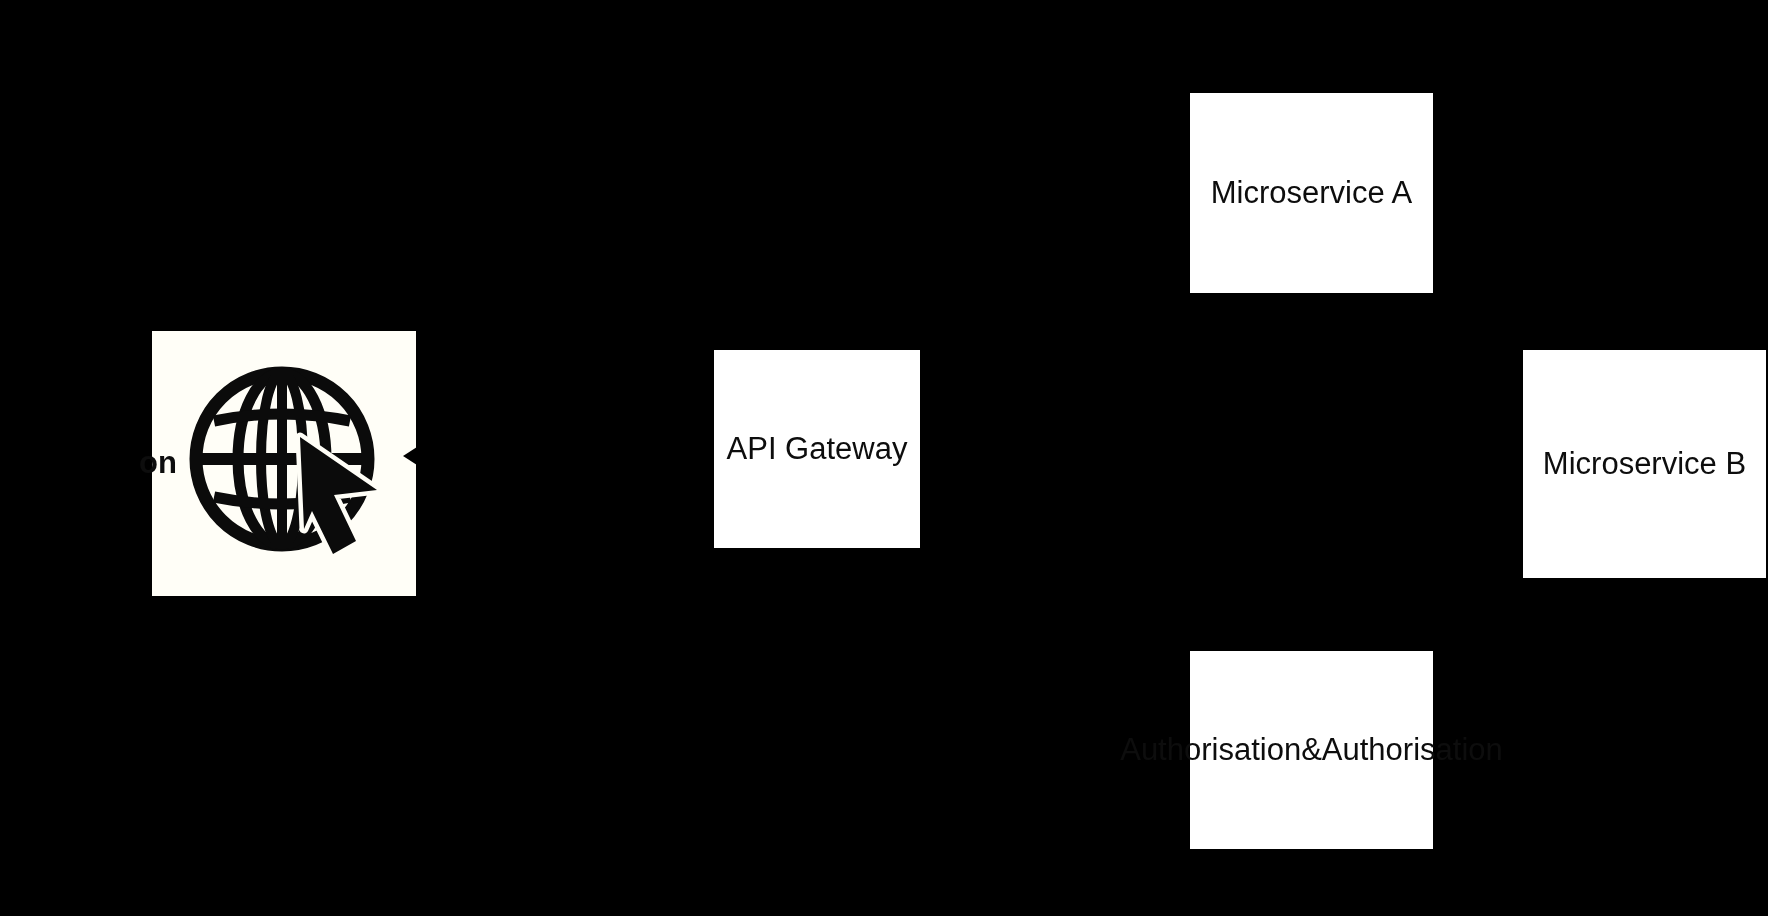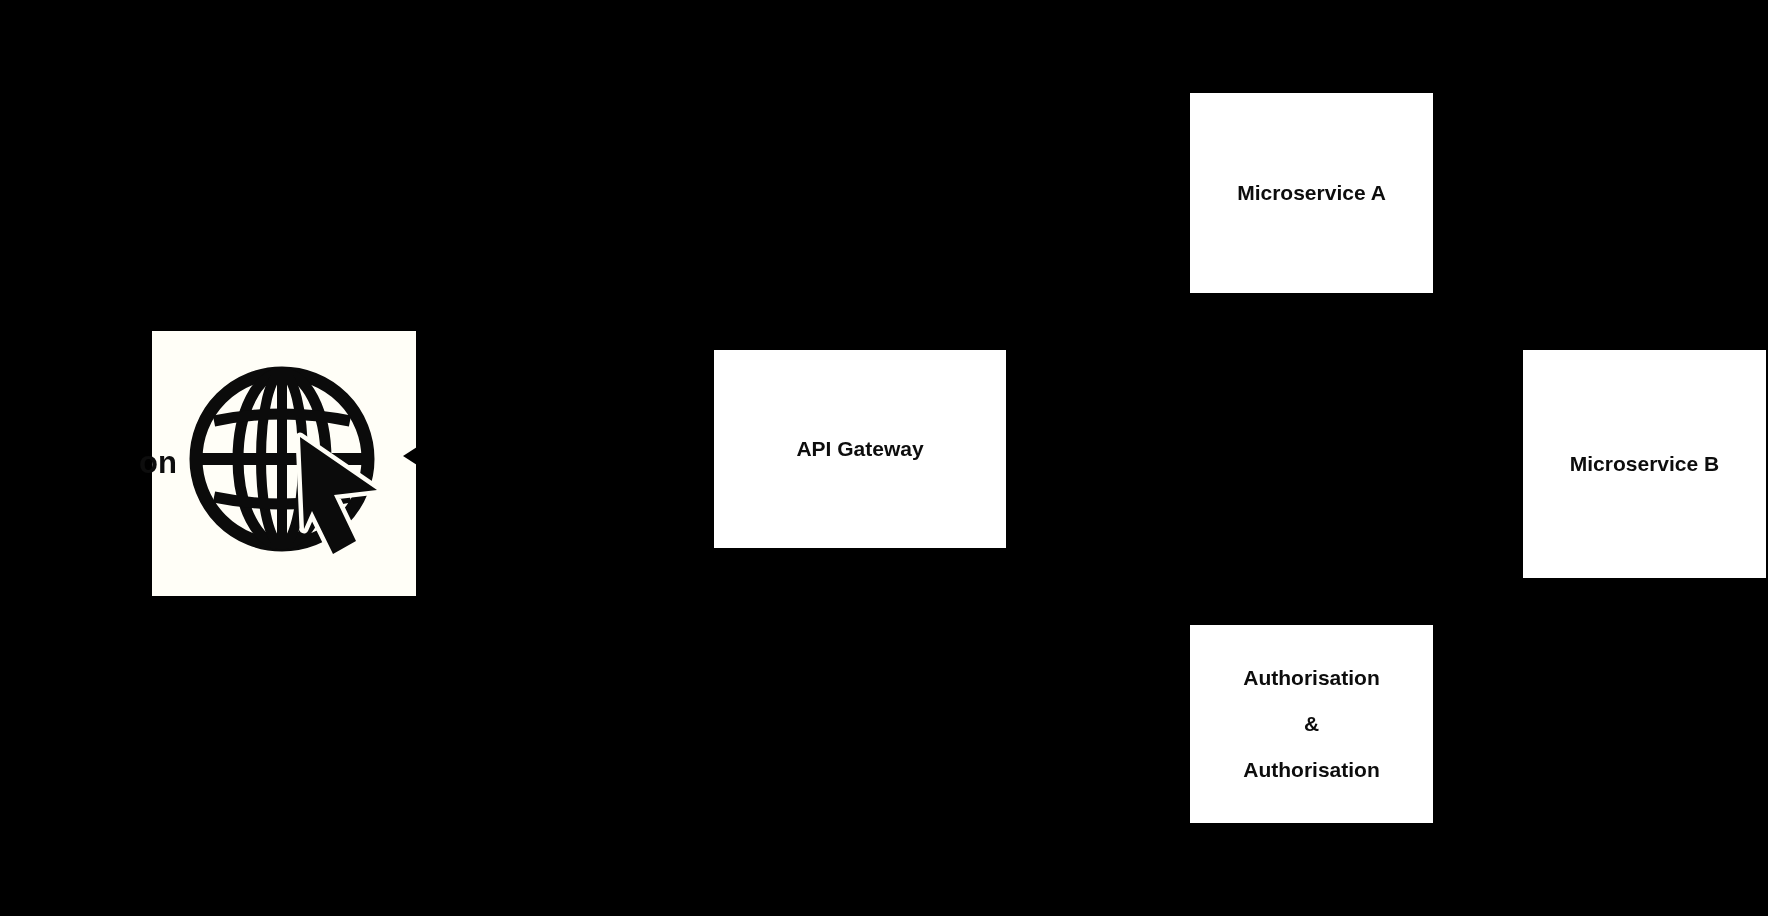--- a/index.html
+++ b/index.html
@@ -10,32 +10,32 @@
     overflow:hidden;
   }
   .stage {
     position:relative; width:1768px; height:916px;
     background:#000000; overflow:hidden;
   }
   .node {
     position:absolute;
     background:#ffffff;
     color:#0d0d0d;
-    font-weight:700;
-    font-size:21px;
+    font-weight:400;
+    font-size:31px;
     display:flex; align-items:center; justify-content:center;
     white-space:nowrap;
     z-index:1;
   }
   #node-client  { left:152px; top:331px; width:264px; height:265px; background:#FFFEF7; }
-  #node-gateway { left:714px; top:350px; width:292px; height:198px; }
+  #node-gateway { left:714px; top:350px; width:206px; height:198px; }
   #node-ms-a    { left:1190px; top:93px;  width:243px; height:200px; }
   #node-ms-b    { left:1523px; top:350px; width:243px; height:228px; }
-  #node-auth    { left:1190px; top:625px; width:243px; height:198px;
-                  flex-direction:column; line-height:46px; text-align:center; }
+  #node-auth    { left:1190px; top:651px; width:243px; height:198px;
+                  flex-direction:row; line-height:46px; text-align:center; }
   .client-label-fragment {
     position:absolute; left:139px; top:447px;
     font-size:31px; font-weight:700; line-height:31px;
     color:#0d0d0d; z-index:3; white-space:nowrap;
   }
   .arrowhead-left {
     position:absolute; left:403px; top:447px;
     width:0; height:0;
     border-right:14px solid #000000;
     border-top:9px solid transparent;

